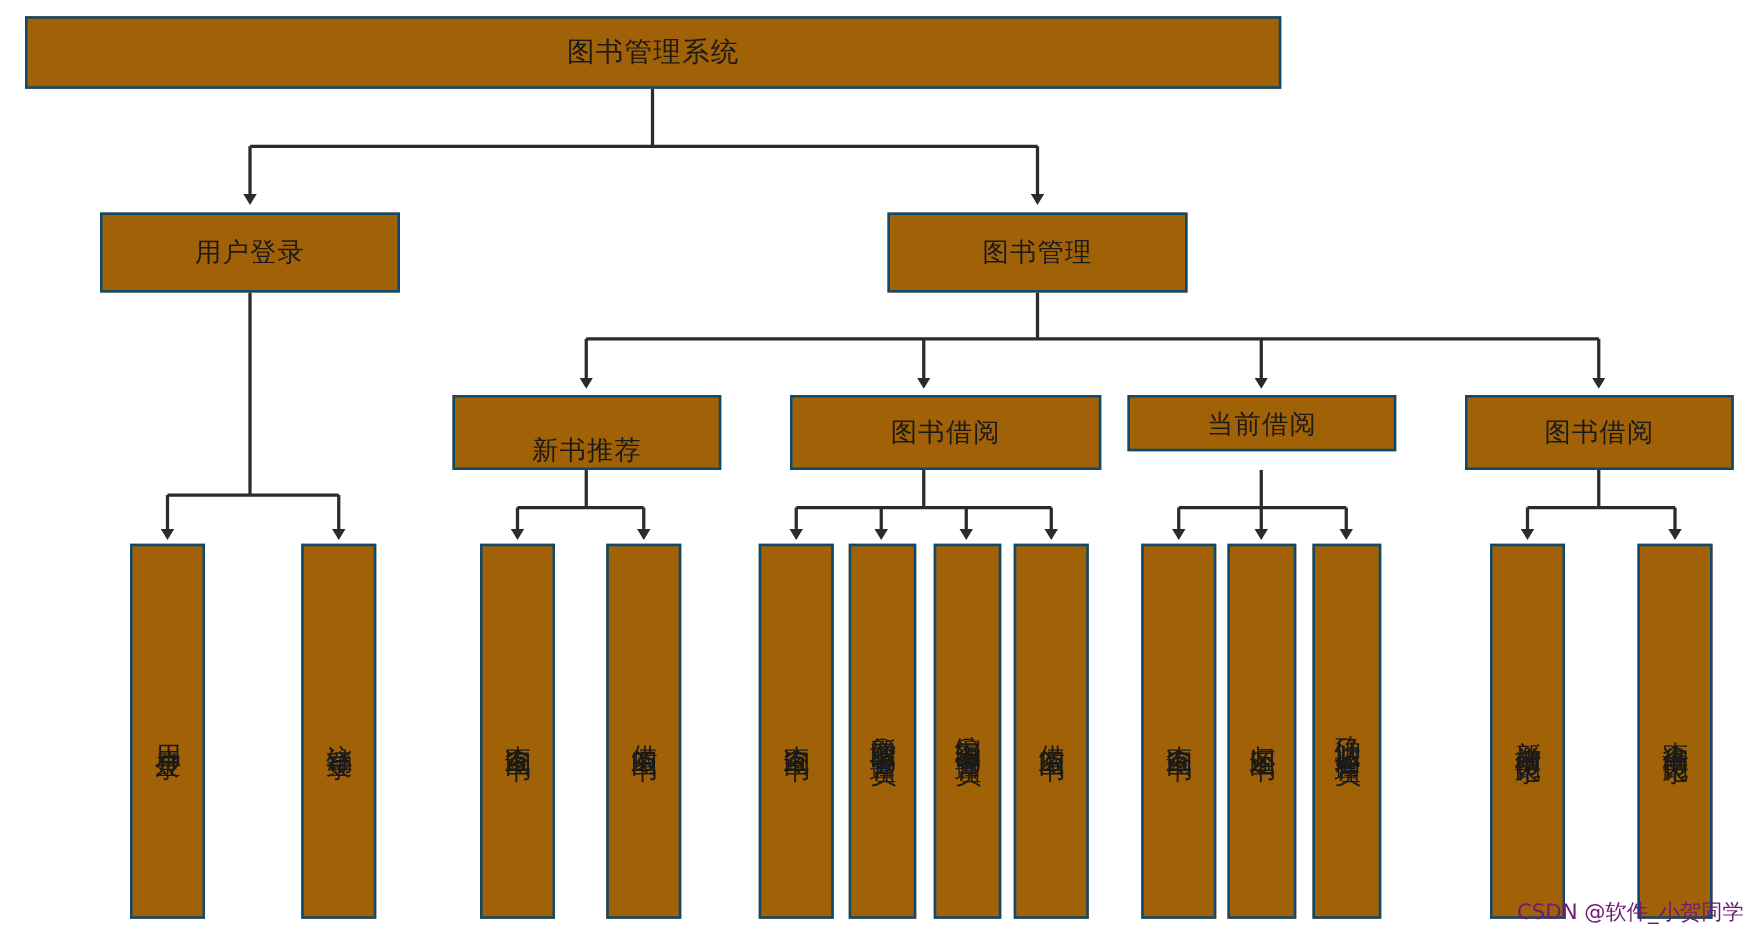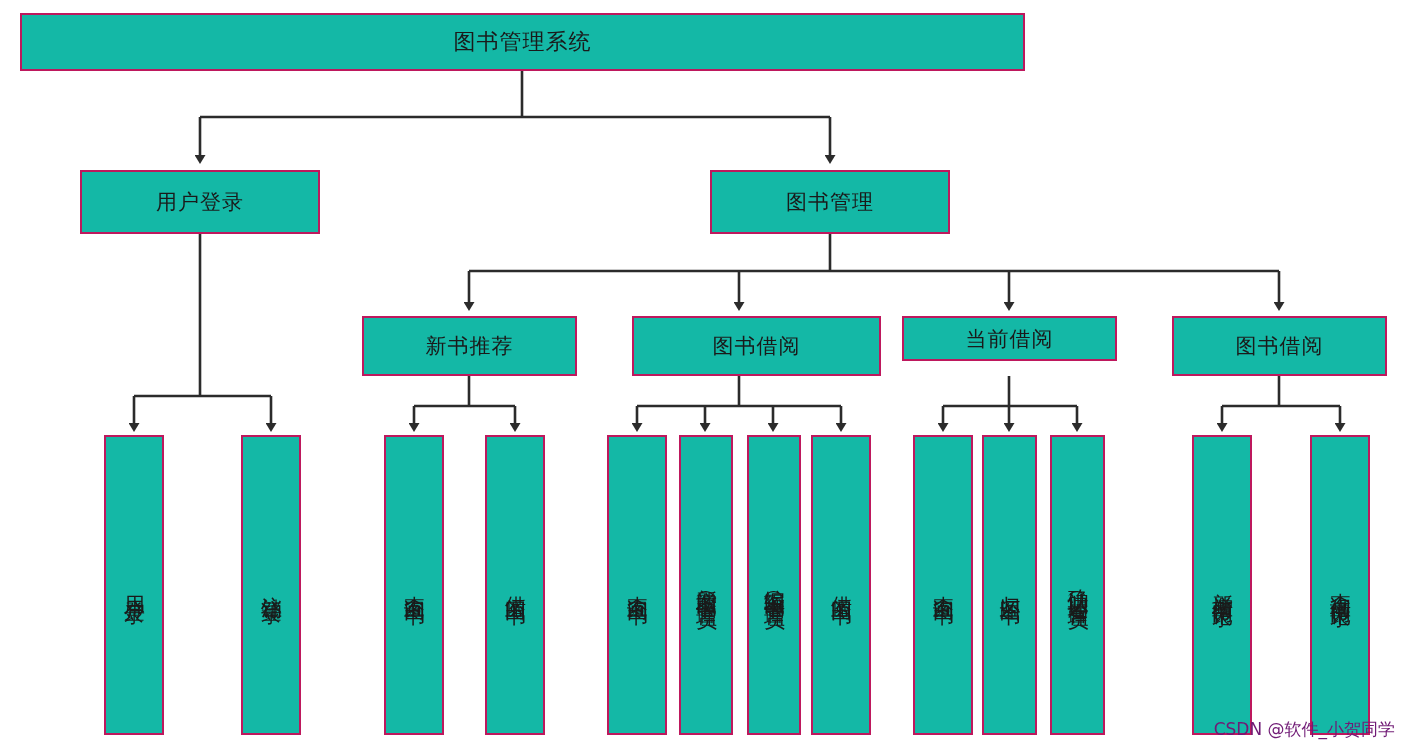--- a/index.html
+++ b/index.html
@@ -20,22 +20,22 @@
   #edge-layer {
     position: absolute;
     left: 0;
     top: 0;
     width: 1405px;
     height: 747px;
   }
   .node {
     position: absolute;
     box-sizing: border-box;
-    background: #14b8a6;
-    border: 2px solid #be185d;
+    background: #a16207;
+    border: 2px solid #0c4a6e;
     display: flex;
     align-items: center;
     justify-content: center;
     color: #1a1a1a;
   }
   .node-h {
     font-size: 21px;
     letter-spacing: 1px;
   }
   .node-v {
@@ -123,21 +123,21 @@
     <span>图书管理系统</span>
   </div>
 
   <div class="node node-h" style="left:80px; top:170px; width:240px; height:64px;">
     <span>用户登录</span>
   </div>
   <div class="node node-h" style="left:710px; top:170px; width:240px; height:64px;">
     <span>图书管理</span>
   </div>
 
-  <div class="node node-h" style="left:362px; top:316px; width:215px; height:60px;">
+  <div class="node node-h" style="left:362px; top:316px; width:215px; height:60px;align-items:flex-end;">
     <span>新书推荐</span>
   </div>
   <div class="node node-h" style="left:632px; top:316px; width:249px; height:60px;">
     <span>图书借阅</span>
   </div>
   <div class="node node-h" style="left:902px; top:316px; width:215px; height:45px;">
     <span>当前借阅</span>
   </div>
   <div class="node node-h" style="left:1172px; top:316px; width:215px; height:60px;">
     <span>图书借阅</span>

